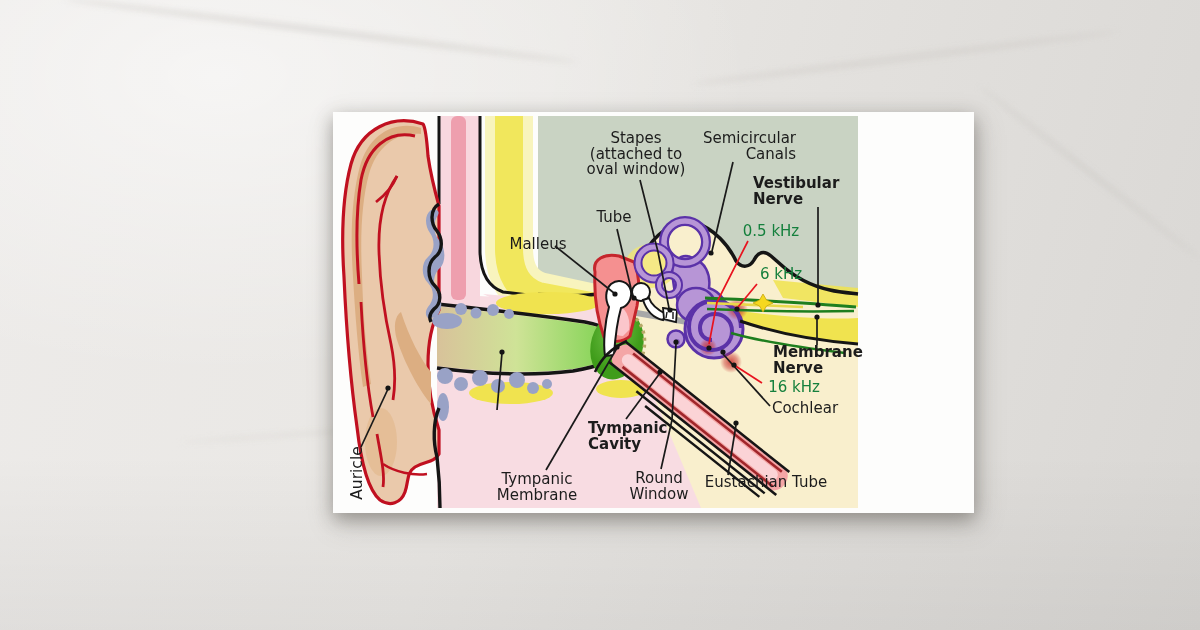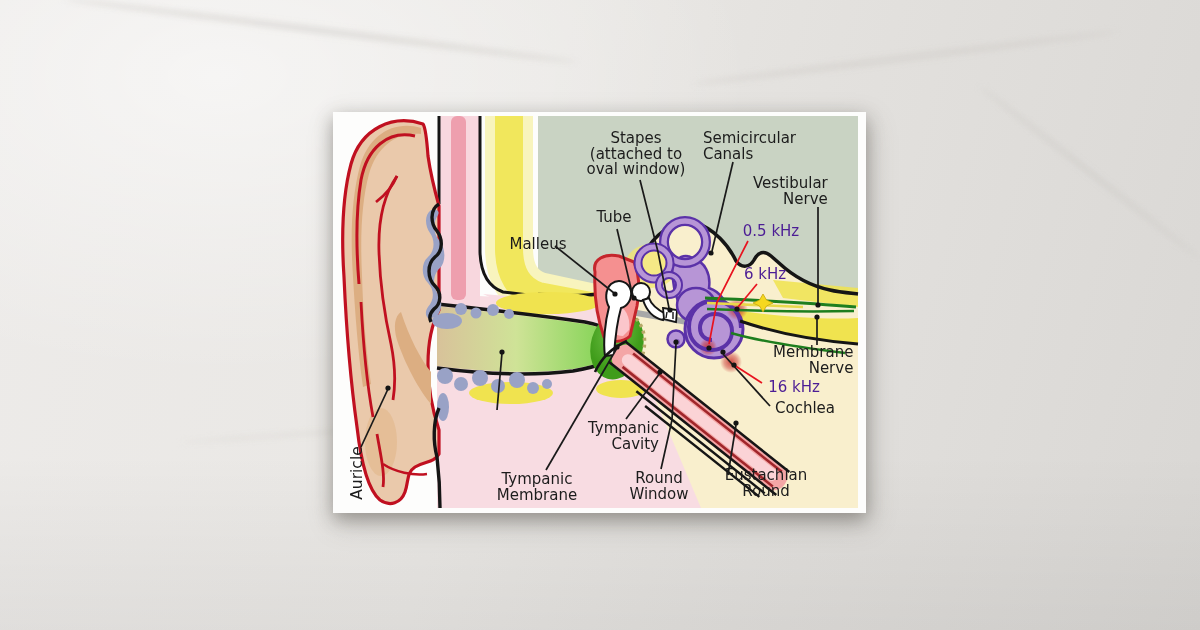--- a/index.html
+++ b/index.html
@@ -7,28 +7,28 @@
   .bg{position:absolute;inset:0;width:1200px;height:630px;
     background:
       radial-gradient(900px 500px at 18% 12%, rgba(255,255,255,.55), rgba(255,255,255,0) 60%),
       linear-gradient(180deg, rgba(0,0,0,0) 72%, rgba(0,0,0,.05)),
       linear-gradient(105deg,#edebe9 0%,#e9e7e4 42%,#e3e1de 62%,#d9d7d4 100%);}
   .vein{position:absolute;border-radius:50%;filter:blur(3px);}
   .v1{left:60px;top:28px;width:520px;height:5px;background:rgba(195,191,186,.5);transform:rotate(7deg);}
   .v2{left:690px;top:55px;width:430px;height:6px;background:rgba(201,197,192,.45);transform:rotate(-7deg);}
   .v3{left:950px;top:170px;width:280px;height:5px;background:rgba(198,194,189,.4);transform:rotate(38deg);}
   .v4{left:180px;top:430px;width:300px;height:4px;background:rgba(206,202,197,.35);transform:rotate(-4deg);}
-  .card{position:absolute;left:333px;top:112px;width:533px;height:401px;background:#fdfdfc;
+  .card{position:absolute;left:333px;top:112px;width:641px;height:401px;background:#fdfdfc;
     box-shadow:0 6px 16px rgba(95,90,84,.45), 3px 10px 26px rgba(95,90,84,.28);}
   .art{position:absolute;left:0;top:0;}
   .lbl{position:absolute;font-size:15px;line-height:15.5px;color:#1c1c1c;
     white-space:pre-line;text-align:center;transform:translate(-50%,-50%);}
-  .la{transform:translate(0,-50%);text-align:right;}
-  .ra{transform:translate(-100%,-50%);text-align:left;}
-  .red{color:#4c1d95;}
+  .la{transform:translate(0,-50%);text-align:left;font-weight:bold;}
+  .ra{transform:translate(-100%,-50%);text-align:right;}
+  .red{color:#15803d;}
   .rot{transform:translate(-50%,-50%) rotate(-90deg);font-size:15.5px;}
 </style>
 </head>
 <body>
 
 <div class="bg">
   <div class="vein v1"></div>
   <div class="vein v2"></div>
   <div class="vein v3"></div>
   <div class="vein v4"></div>
@@ -208,26 +208,26 @@
   <div class="lbl" style="left:303px;top:42px">Stapes
 (attached to
 oval window)</div>
   <div class="lbl ra" style="left:463px;top:34px">Semicircular
 Canals</div>
   <div class="lbl la" style="left:420px;top:79px">Vestibular
 Nerve</div>
   <div class="lbl" style="left:205px;top:133px">Malleus</div>
   <div class="lbl" style="left:281px;top:106px">Tube</div>
   <div class="lbl red" style="left:438px;top:120px">0.5 kHz</div>
-  <div class="lbl red" style="left:432px;top:163px">6 kHz</div>
+  <div class="lbl red" style="left:448px;top:163px">6 kHz</div>
   <div class="lbl la" style="left:440px;top:248px">Membrane
 Nerve</div>
   <div class="lbl red" style="left:461px;top:276px">16 kHz</div>
-  <div class="lbl" style="left:472px;top:297px">Cochlea</div>
+  <div class="lbl" style="left:472px;top:297px">Cochlear</div>
   <div class="lbl la" style="left:255px;top:324px">Tympanic
 Cavity</div>
   <div class="lbl" style="left:204px;top:375px">Tympanic
 Membrane</div>
   <div class="lbl" style="left:326px;top:374px">Round
 Window</div>
-  <div class="lbl" style="left:433px;top:371px">Eustachian Round</div>
+  <div class="lbl" style="left:433px;top:371px">Eustachian Tube</div>
   <div class="lbl rot" style="left:25px;top:361px">Auricle</div>
 </div>
 
 </body></html>

